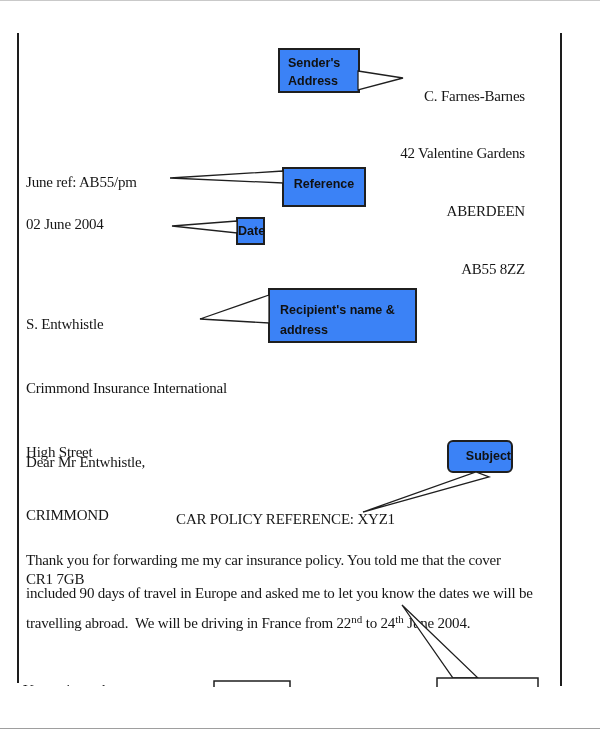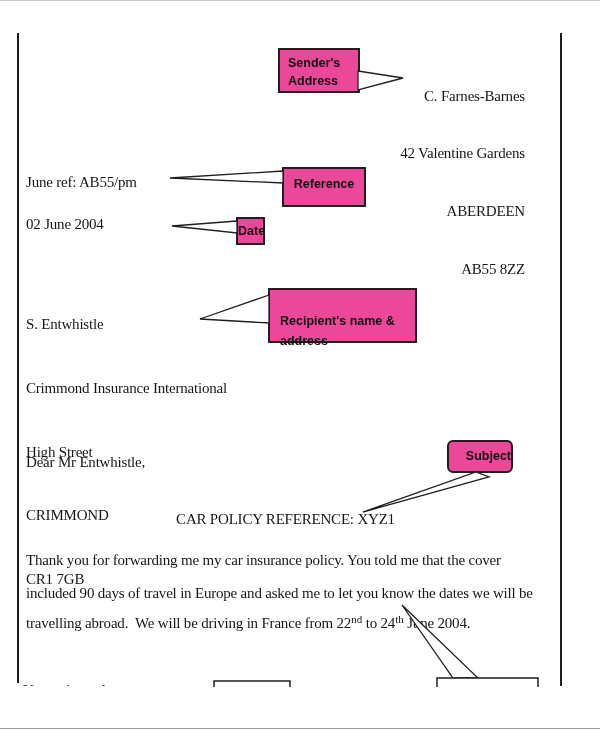--- a/index.html
+++ b/index.html
@@ -19,28 +19,28 @@
   .dateline{left:26px;top:213px;}
   .recipient{left:26px;top:272px;line-height:21.2px;}
   .salutation{left:26px;top:451px;text-align:right;}
   .subjectline{left:26px;top:508px;width:519px;text-align:center;white-space:pre;}
   .bodyline{left:26px;white-space:pre;}
   .b1{top:549px;}
   .b2{top:582px;}
   .b3{top:612px;}
   .sup{font-size:11px;position:relative;top:-5px;letter-spacing:0;}
   .closing{left:23px;top:679px;height:7px;overflow:hidden;}
-  .callout{position:absolute;box-sizing:border-box;background:#ec4899;border:2px solid #1f1f1f;
+  .callout{position:absolute;box-sizing:border-box;background:#3b82f6;border:2px solid #1f1f1f;
            font-family:"Liberation Sans","DejaVu Sans",sans-serif;font-weight:bold;
            font-size:12.5px;color:#111;z-index:3;}
   .lbl-sender{left:278px;top:48px;width:82px;height:45px;padding:4px 0 0 8px;line-height:18px;}
   .lbl-reference{left:282px;top:167px;width:84px;height:40px;text-align:center;line-height:30px;}
   .lbl-date{left:236px;top:217px;width:29px;height:28px;line-height:24px;}
   .lbl-recipient{left:268px;top:288px;width:149px;height:55px;padding:10px 0 0 10px;line-height:20px;}
-  .lbl-recipient .inner{width:122px;margin-top:11px;}
+  .lbl-recipient .inner{width:122px;}
   .lbl-subject{left:447px;top:440px;width:66px;height:33px;text-align:right;line-height:29px;border-radius:6px;}
   svg.overlay{position:absolute;left:0;top:0;z-index:4;pointer-events:none;}
 </style>
 </head>
 <body>
 
 <div class="page">
 
   <div class="edge edge-top"></div>
   <div class="edge edge-bottom"></div>

